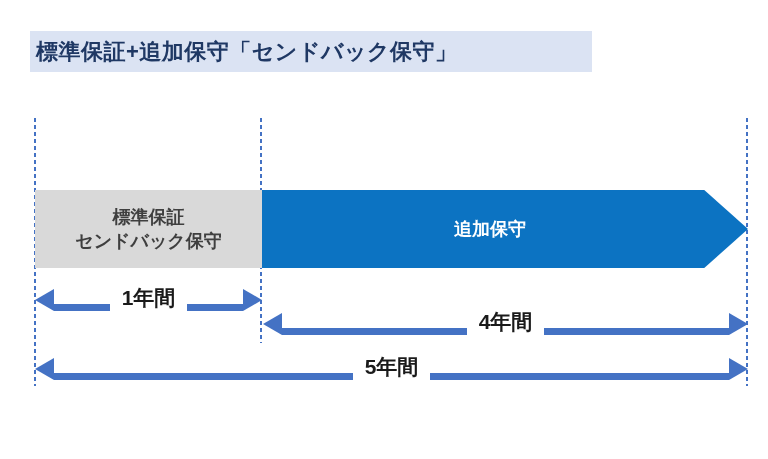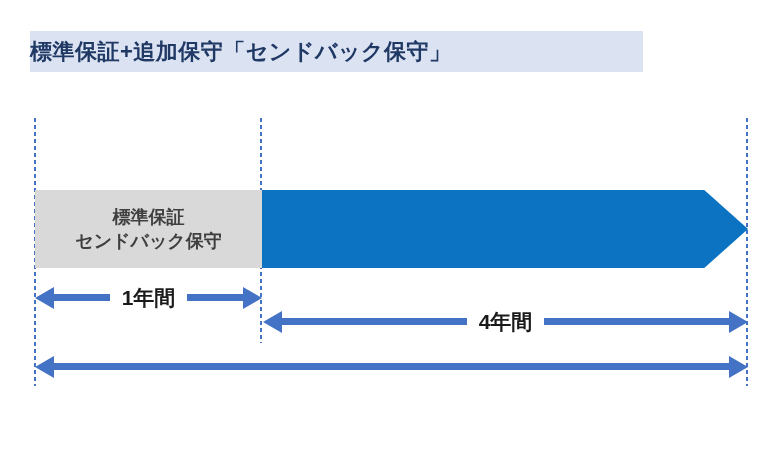--- a/index.html
+++ b/index.html
@@ -16,24 +16,24 @@
   html,body{margin:0;padding:0;background:#ffffff;}
   .canvas{
     position:relative;
     width:768px;height:459px;
     background:#ffffff;
     overflow:hidden;
     font-family:"Liberation Sans","DejaVu Sans",sans-serif;
   }
   
   .title-bar{
-    position:absolute;left:30px;top:31px;width:613px;height:41px;
+    position:absolute;left:30px;top:31px;width:562px;height:41px;
     background:var(--title-bg);
     display:flex;align-items:center;
-    box-sizing:border-box;
+    padding-left:6px;box-sizing:border-box;
   }
   .title-bar span{
     font-size:22px;font-weight:bold;color:var(--title-text);
     letter-spacing:0.5px;white-space:nowrap;
   }
   
   .guide{
     position:absolute;width:2px;top:118px;
     background:repeating-linear-gradient(to bottom,var(--guide) 0 4px,transparent 4px 7px);
   }
@@ -54,21 +54,21 @@
     background:var(--arrow-fill);
     clip-path:polygon(0 0, 91% 0, 100% 50%, 91% 100%, 0 100%);
     display:flex;flex-direction:column;justify-content:center;align-items:center;
     color:var(--arrow-text);font-size:18px;font-weight:bold;line-height:1.35;
     text-align:center;
     padding-right:30px;box-sizing:border-box;
   }
   
   .measure-row{
     position:absolute;height:27px;
-    display:flex;align-items:center;
+    display:flex;align-items:flex-end;
   }
   .measure-row.row-1{left:35px;top:284px;width:227px;}
   .measure-row.row-2{left:263px;top:284px;width:485px;margin-top:24px;}
   .measure-row.row-3{left:35px;top:353px;width:713px;}
   .head{width:0;height:0;flex:0 0 auto;}
   .head-left{
     border-top:11px solid transparent;border-bottom:11px solid transparent;
     border-right:19px solid var(--measure);
   }
   .head-right{
@@ -95,20 +95,21 @@
   <div class="guide guide-left"></div>
   <div class="guide guide-mid"></div>
   <div class="guide guide-right"></div>
 
   <div class="standard-box">
     <div>標準保証</div>
     <div>センドバック保守</div>
   </div>
 
   <div class="pentagon">
+    <div>追加保守</div>
   </div>
 
   <div class="measure-row row-1">
     <span class="head head-left"></span>
     <span class="shaft"></span>
     <span class="measure-label">1年間</span>
     <span class="shaft"></span>
     <span class="head head-right"></span>
   </div>
 
@@ -116,17 +117,18 @@
     <span class="head head-left"></span>
     <span class="shaft"></span>
     <span class="measure-label">4年間</span>
     <span class="shaft"></span>
     <span class="head head-right"></span>
   </div>
 
   <div class="measure-row row-3">
     <span class="head head-left"></span>
     <span class="shaft"></span>
+    <span class="measure-label">5年間</span>
     <span class="shaft"></span>
     <span class="head head-right"></span>
   </div>
 
 </div>
 
 </body></html>

